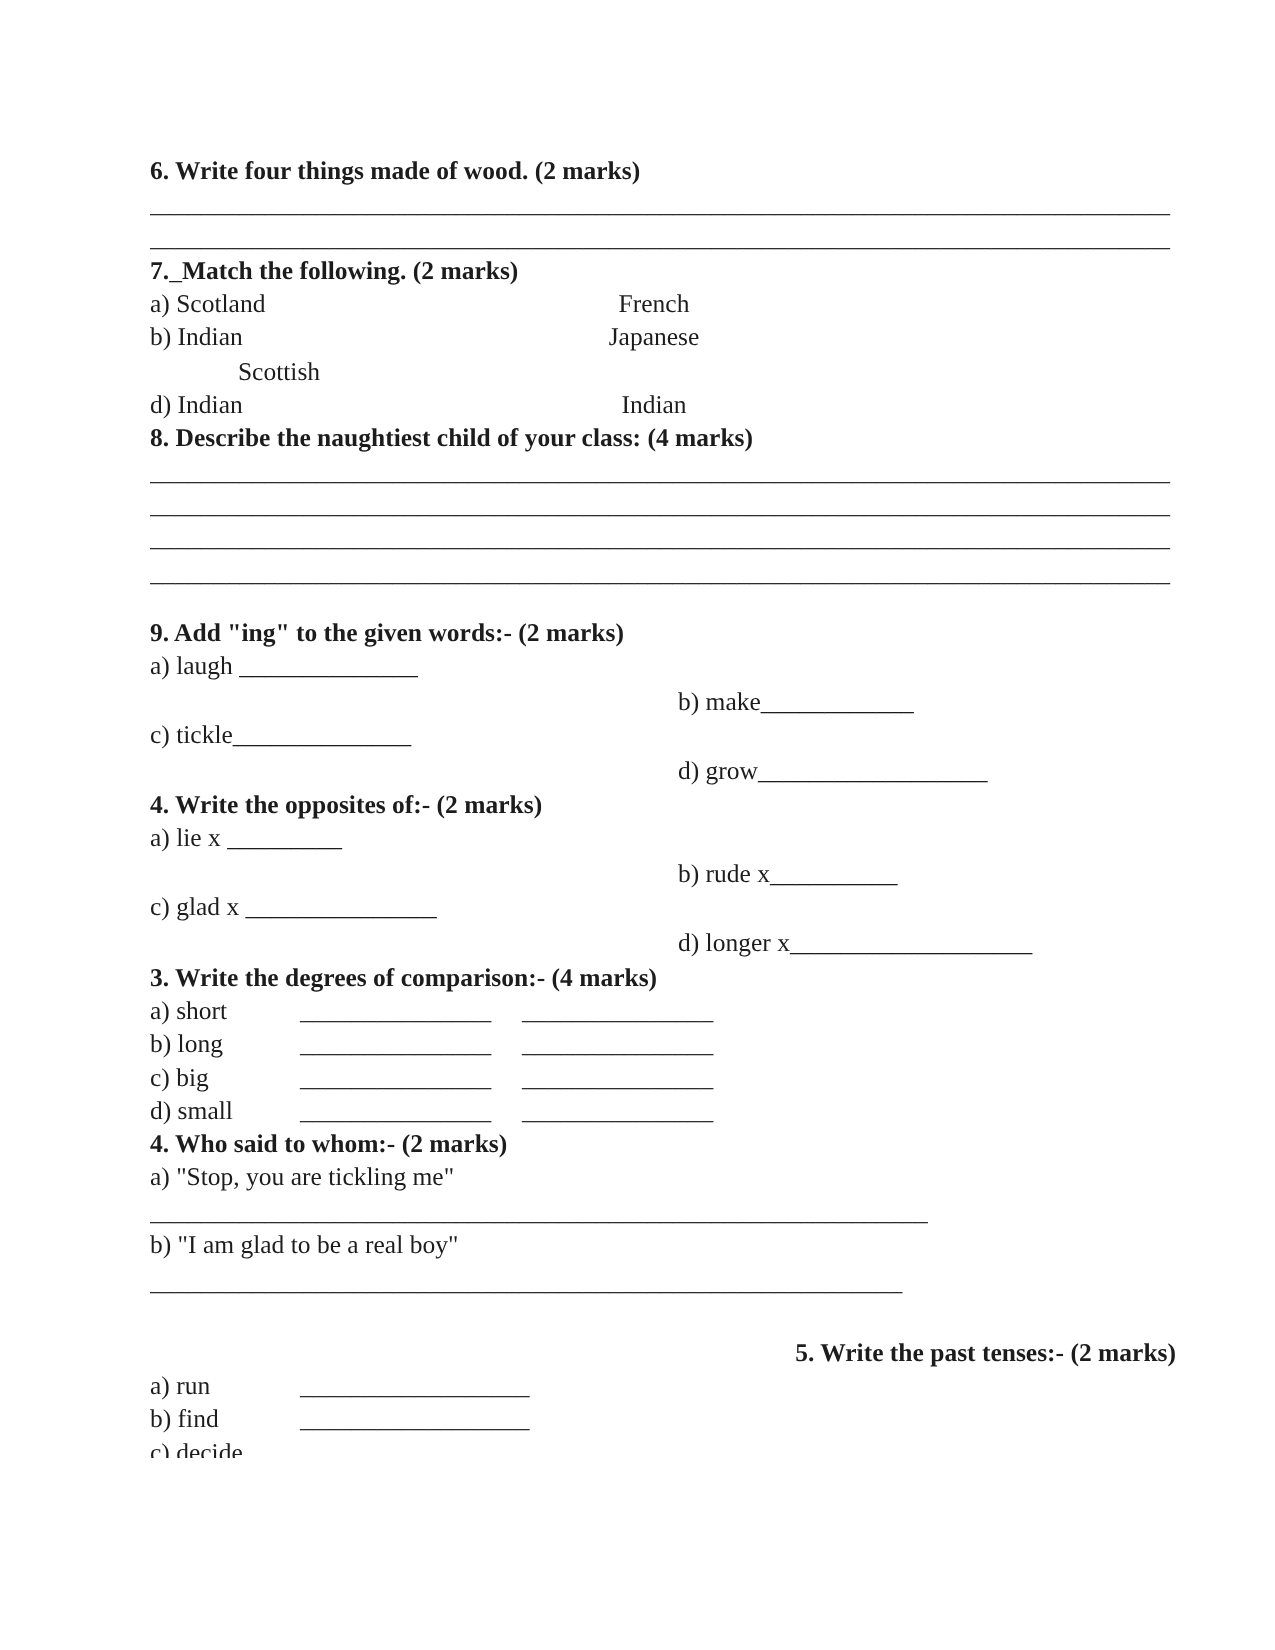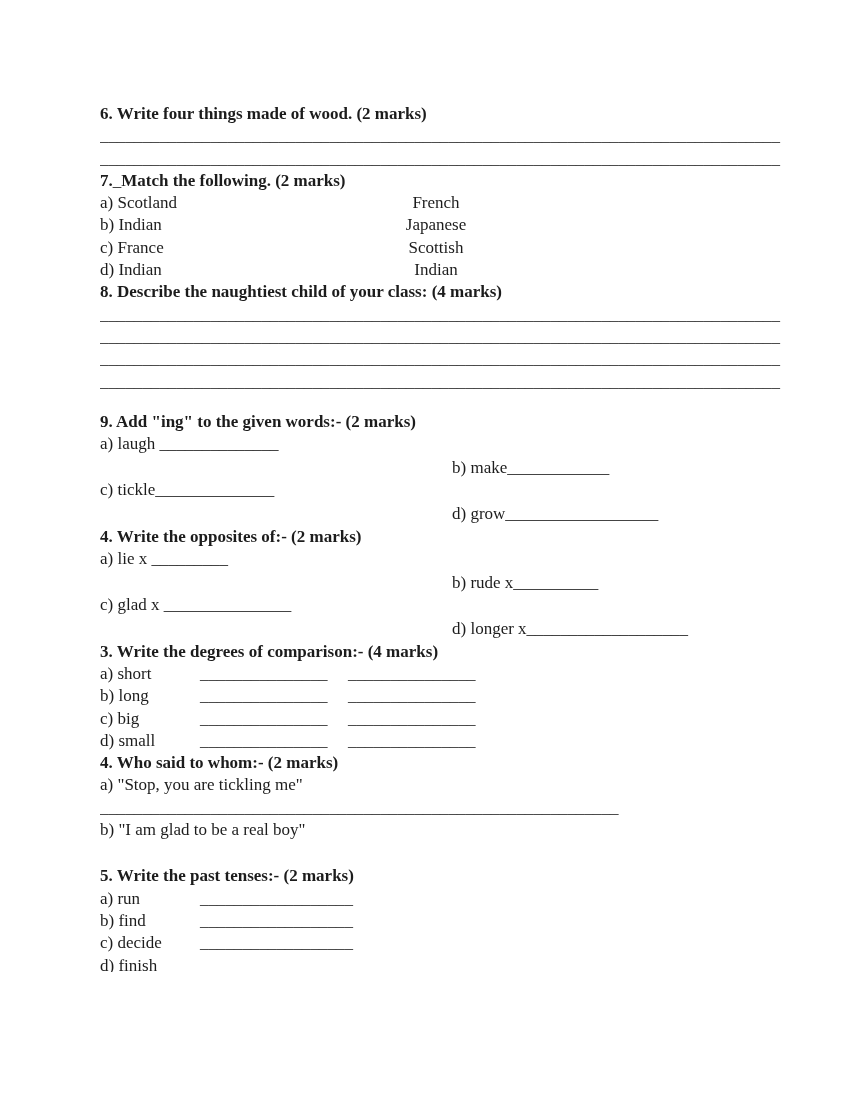--- a/index.html
+++ b/index.html
@@ -40,21 +40,21 @@
   .crow .lbl { flex: 0 0 100px; white-space: nowrap; }
   .crow .b1 { flex: 0 0 148px; white-space: nowrap; color: #2d2d2d; }
   .crow .b2 { white-space: nowrap; color: #2d2d2d; }
 
   
   .prow { display: flex; }
   .prow .lbl { flex: 0 0 100px; white-space: nowrap; }
   .prow .bk { white-space: nowrap; color: #2d2d2d; }
 
   .mt18 { margin-top: 18px; }
-  .mt24 { margin-top: 24px; }
+  .mt24 { margin-top: 24px; text-align: right; }
   .mt3  { margin-top: 3px; }
 </style>
 </head>
 <body>
 
 <div class="page">
   <div class="content">
 
     <div class="h txt">6. Write four things made of wood. (2 marks)</div>
     <div class="ln">________________________________________________________________________________</div>
@@ -63,21 +63,20 @@
     <div class="h txt"><span>7.</span><span class="mark">_</span><span>Match the following. (2 marks)</span></div>
     <div class="mrow">
       <span class="mleft">a) Scotland</span>
       <span class="mright">French</span>
     </div>
     <div class="mrow">
       <span class="mleft">b)  Indian</span>
       <span class="mright">Japanese</span>
     </div>
     <div class="mrow">
-      <span class="mleft">c) France</span>
       <span class="mright">Scottish</span>
     </div>
     <div class="mrow">
       <span class="mleft">d) Indian</span>
       <span class="mright">Indian</span>
     </div>
 
     <div class="h txt">8. Describe the naughtiest child of your class: (4 marks)</div>
     <div class="ln">________________________________________________________________________________</div>
     <div class="ln">________________________________________________________________________________</div>
@@ -123,20 +122,21 @@
     <div class="crow">
       <span class="lbl">d) small</span>
       <span class="b1">_______________</span>
       <span class="b2">_______________</span>
     </div>
 
     <div class="h txt">4. Who said to whom:- (2 marks)</div>
     <div class="txt">a) "Stop, you are tickling me"</div>
     <div class="ln">_____________________________________________________________</div>
     <div class="txt">b) "I am glad to be a real boy"</div>
+    <div class="ln mt3">___________________________________________________________</div>
 
     <div class="h txt mt24">5. Write the past tenses:- (2 marks)</div>
     <div class="prow">
       <span class="lbl">a) run</span>
       <span class="bk">__________________</span>
     </div>
     <div class="prow">
       <span class="lbl">b)  find</span>
       <span class="bk">__________________</span>
     </div>

